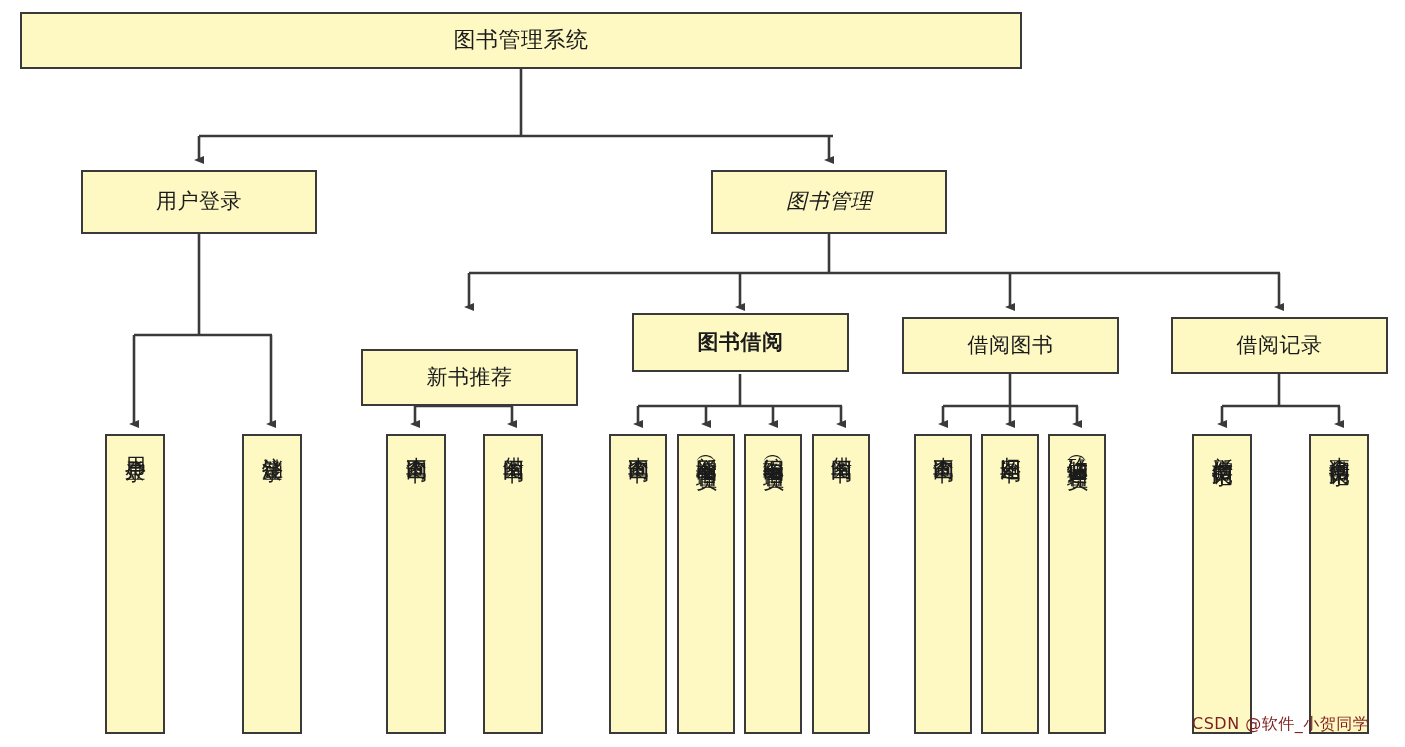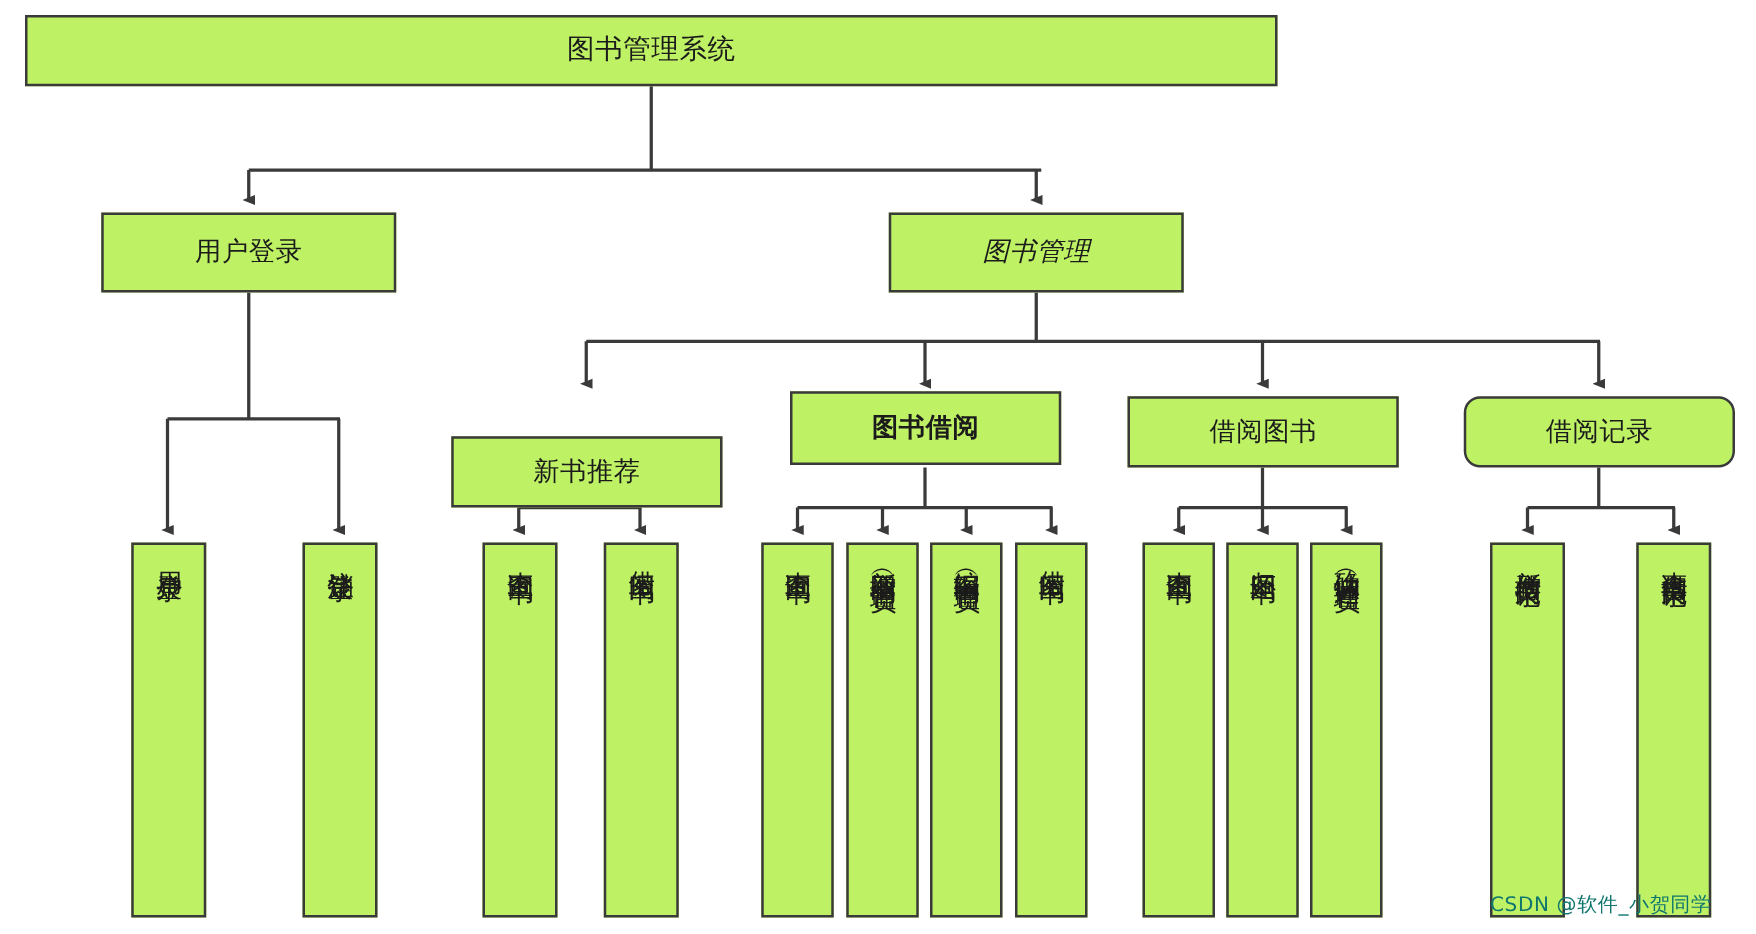--- a/index.html
+++ b/index.html
@@ -21,21 +21,21 @@
     position: absolute;
     left: 0;
     top: 0;
     width: 1405px;
     height: 747px;
     pointer-events: none;
   }
   .node {
     position: absolute;
     box-sizing: border-box;
-    background: #bef264;
+    background: #fef9c3;
     border: 2px solid #3a3a3a;
     display: flex;
     align-items: center;
     justify-content: center;
     color: #1b1b1b;
   }
   .node .label {
     display: block;
     text-align: center;
     line-height: 1.22;
@@ -59,21 +59,21 @@
     white-space: nowrap;
   }
   .node.root .label {
     font-size: 22px;
   }
   #watermark {
     position: absolute;
     left: 1192px;
     top: 714px;
     font-size: 16px;
-    color: #0f766e;
+    color: #7f1d1d;
     white-space: nowrap;
     letter-spacing: 0.5px;
     font-family: "DejaVu Sans", "Liberation Sans", sans-serif;
   }
 </style>
 </head>
 <body>
 
 <div id="canvas">
 
@@ -140,21 +140,21 @@
 
   <div class="node horiz" style="left:361px; top:317px; width:217px; height:57px;margin-top:32px;">
     <span class="label">新书推荐</span>
   </div>
   <div class="node horiz" style="left:632px; top:313px; width:217px; height:59px;font-weight:bold;">
     <span class="label">图书借阅</span>
   </div>
   <div class="node horiz" style="left:902px; top:317px; width:217px; height:57px;">
     <span class="label">借阅图书</span>
   </div>
-  <div class="node horiz" style="left:1171px; top:317px; width:217px; height:57px;border-radius:13px;">
+  <div class="node horiz" style="left:1171px; top:317px; width:217px; height:57px;">
     <span class="label">借阅记录</span>
   </div>
 
   <div class="node vert" style="left:105px; top:434px; width:60px; height:300px;">
     <span class="label">用户登录</span>
   </div>
   <div class="node vert" style="left:242px; top:434px; width:60px; height:300px;">
     <span class="label">注销登录</span>
   </div>
 

